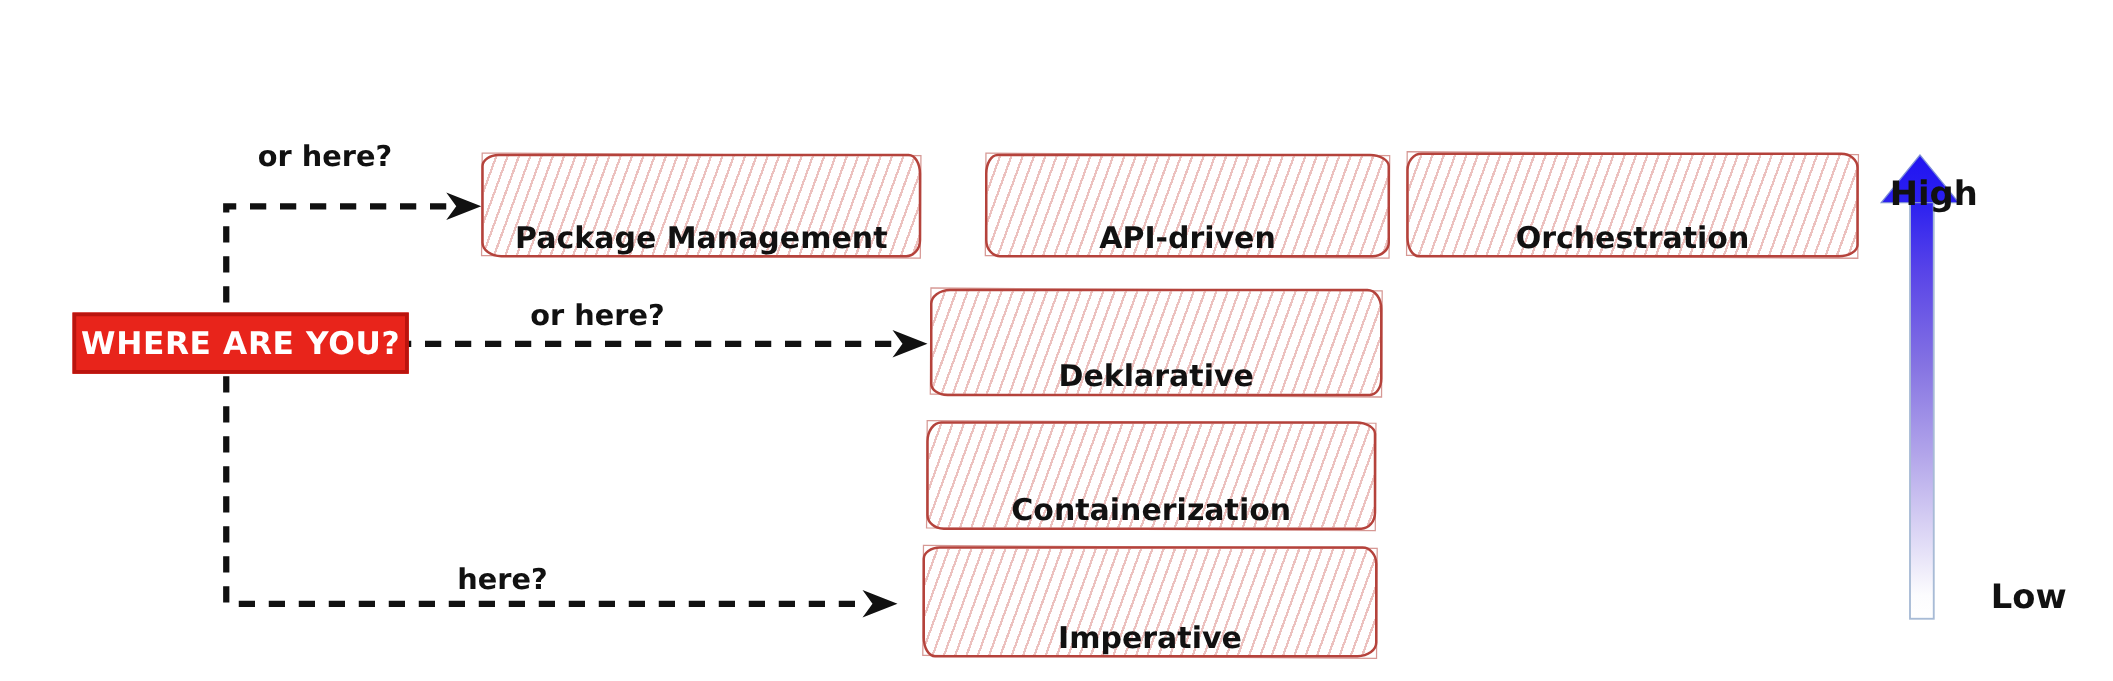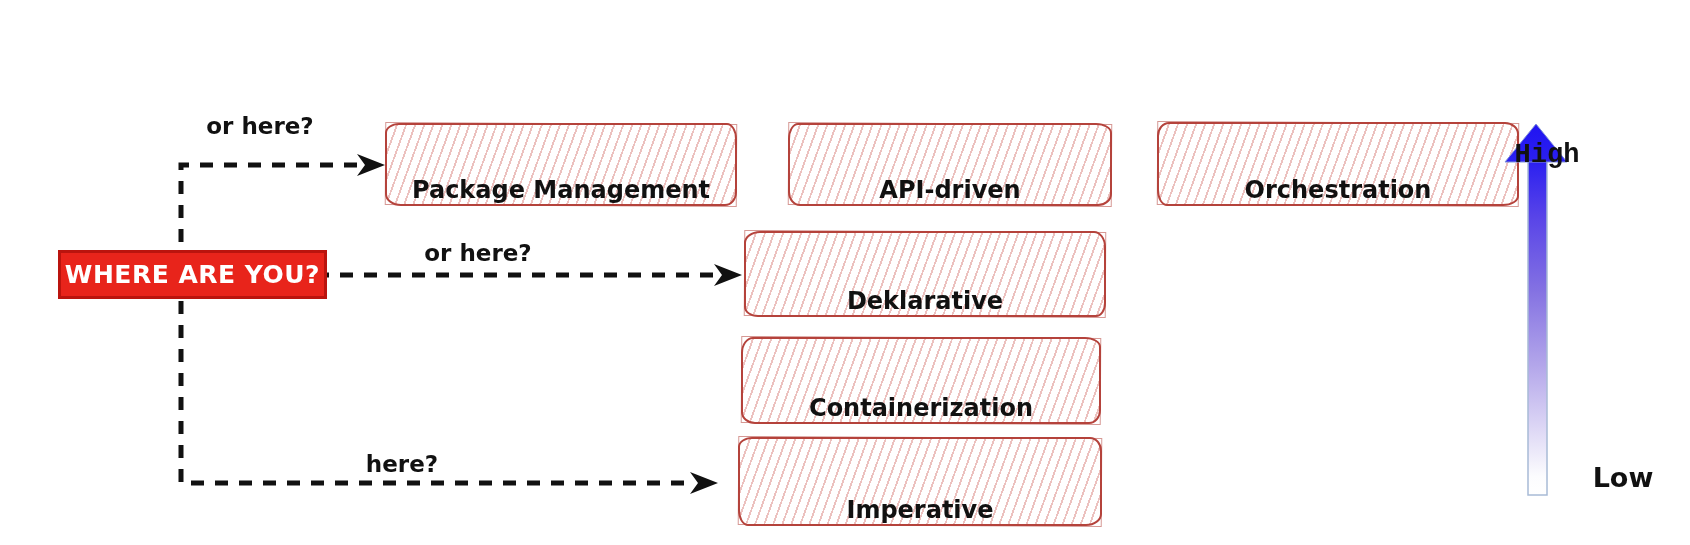--- a/index.html
+++ b/index.html
@@ -23,21 +23,21 @@
     display:flex;align-items:flex-end;justify-content:center;
     z-index:2;
   }
   .box::before{
     content:"";position:absolute;inset:-2px;pointer-events:none;
     border:1.5px solid rgba(181,67,60,0.55);
     transform:rotate(0.35deg);
   }
   #box-pm  {left:385px;top:123px;width:352px;height:83px;border-radius:14px 10px 12px 16px/10px 16px 14px 12px;}
   #box-api {left:788px;top:123px;width:324px;height:83px;border-radius:10px 16px 14px 12px/16px 10px 12px 14px;}
-  #box-orch{left:1125px;top:122px;width:362px;height:84px;border-radius:12px 14px 16px 10px/14px 12px 10px 16px;margin-left:32px;}
+  #box-orch{left:1125px;top:122px;width:362px;height:84px;border-radius:12px 14px 16px 10px/14px 12px 10px 16px;}
   #box-dekl{left:744px;top:231px;width:362px;height:86px;border-radius:16px 12px 10px 14px/12px 16px 14px 10px;}
   #box-cont{left:741px;top:337px;width:360px;height:87px;border-radius:12px 16px 12px 14px/16px 10px 14px 12px;}
   #box-imp {left:738px;top:437px;width:364px;height:89px;border-radius:14px 12px 16px 10px/10px 14px 12px 16px;}
   .box-label{font-size:24px;font-weight:bold;white-space:nowrap;}
   
   .qlabel{
     position:absolute;left:46px;top:250px;width:269px;height:49px;box-sizing:border-box;
     background:#e8241b;border:3px solid #ba140e;
     display:flex;align-items:center;justify-content:center;z-index:10;margin-left:12px;
   }
@@ -47,21 +47,21 @@
     position:absolute;font-size:23px;font-weight:bold;text-align:center;white-space:nowrap;z-index:3;
   }
   #pl-top   {left:195px;top:113px;width:130px;}
   #pl-middle{left:408px;top:240px;width:140px;}
   #pl-bottom{left:342px;top:431px;width:120px;margin-top:20px;}
   
   .level-arrow{position:absolute;left:1498px;top:116px;z-index:2;}
   .axis-label{
     position:absolute;font-size:27px;font-weight:bold;white-space:nowrap;text-align:center;z-index:3;
   }
-  #lbl-high{left:1501px;top:140px;width:92px;font-family:Liberation Mono, monospace;}
+  #lbl-high{left:1501px;top:140px;width:92px;}
   #lbl-low {left:1577px;top:462px;width:92px;}
 </style>
 </head>
 <body>
 
 <div class="canvas">
 
 
   <svg class="overlay" width="1690" height="545" viewBox="0 0 1690 545">
     <path d="M 357 165 L 181 165 L 181 483 L 691 483" fill="none" stroke="#111111" stroke-width="5" stroke-dasharray="13 11"></path>

